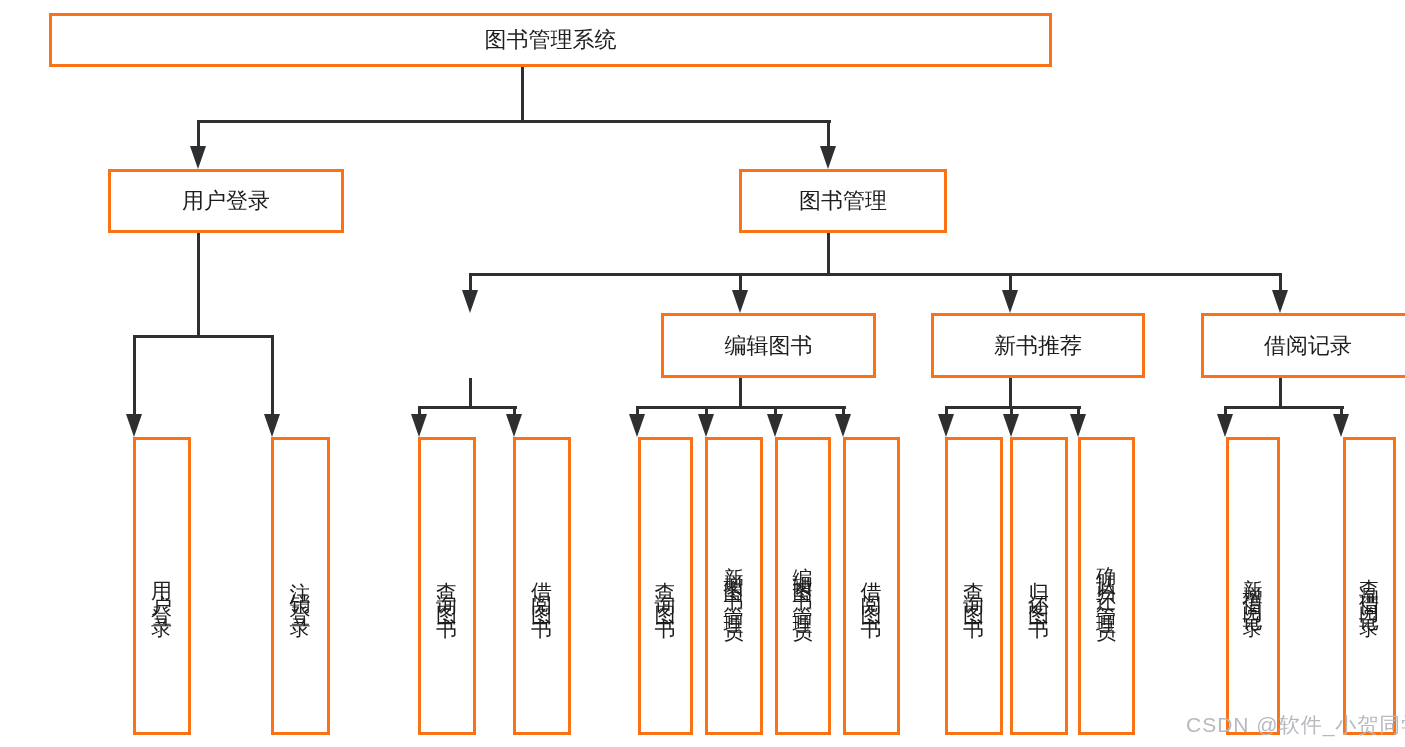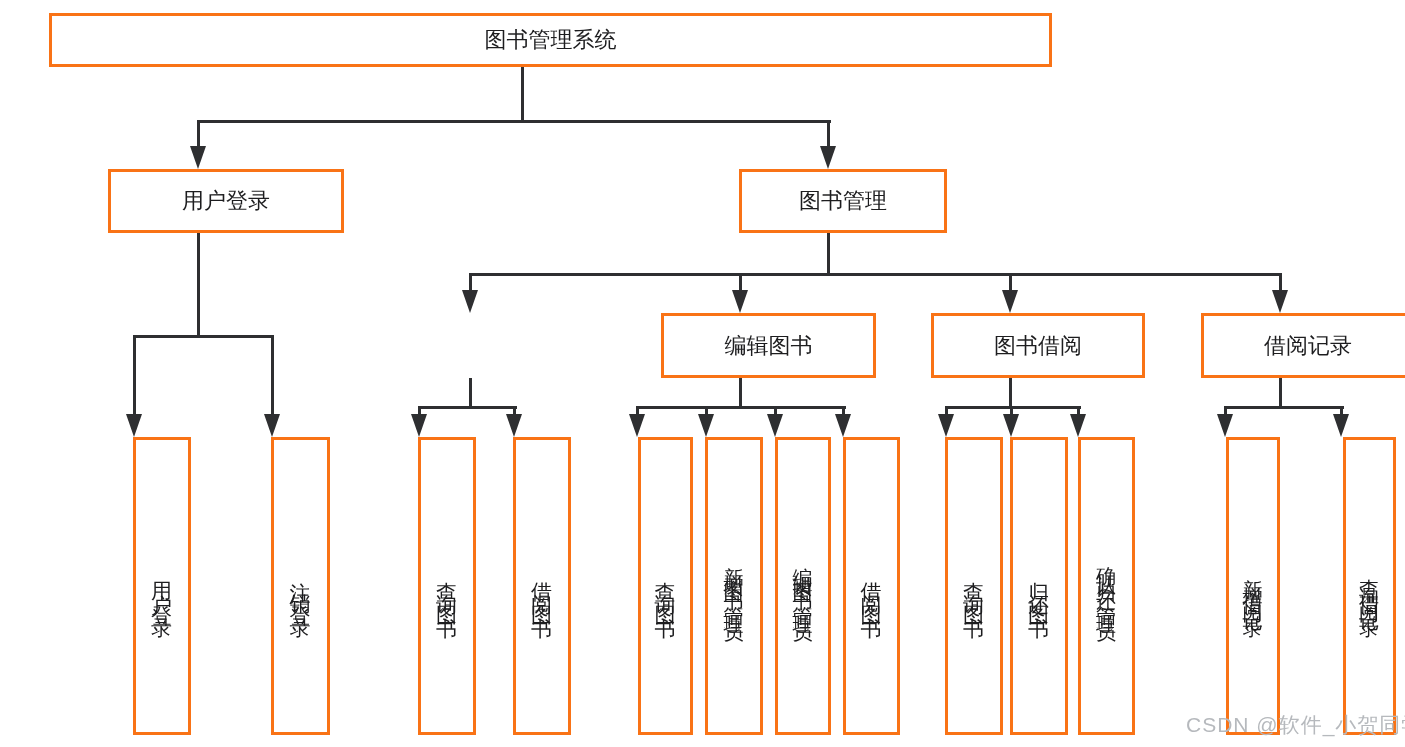--- a/index.html
+++ b/index.html
@@ -48,21 +48,21 @@
   <div class="lv" style="left:469px;top:273px;height:19px;"></div>
   <div class="ar" style="left:462px;top:290px;"></div>
   <div class="lv" style="left:739px;top:273px;height:19px;"></div>
   <div class="ar" style="left:732px;top:290px;"></div>
   <div class="lv" style="left:1009px;top:273px;height:19px;"></div>
   <div class="ar" style="left:1002px;top:290px;"></div>
   <div class="lv" style="left:1279px;top:273px;height:19px;"></div>
   <div class="ar" style="left:1272px;top:290px;"></div>
 
   <div class="box" style="left:633px;top:313px;width:215px;height:65px;">编辑图书</div>
-  <div class="box" style="left:903px;top:313px;width:214px;height:65px;">图书借阅</div>
+  <div class="box" style="left:903px;top:313px;width:214px;height:65px;">新书推荐</div>
   <div class="box" style="left:1173px;top:313px;width:214px;height:65px;">借阅记录</div>
 
   <div class="lv" style="left:469px;top:378px;height:28px;"></div>
   <div class="lh" style="left:418px;top:406px;width:99px;"></div>
   <div class="lv" style="left:418px;top:406px;height:10px;"></div>
   <div class="ar" style="left:411px;top:414px;"></div>
   <div class="lv" style="left:513px;top:406px;height:10px;"></div>
   <div class="ar" style="left:506px;top:414px;"></div>
 
   <div class="lv" style="left:739px;top:378px;height:28px;"></div>

